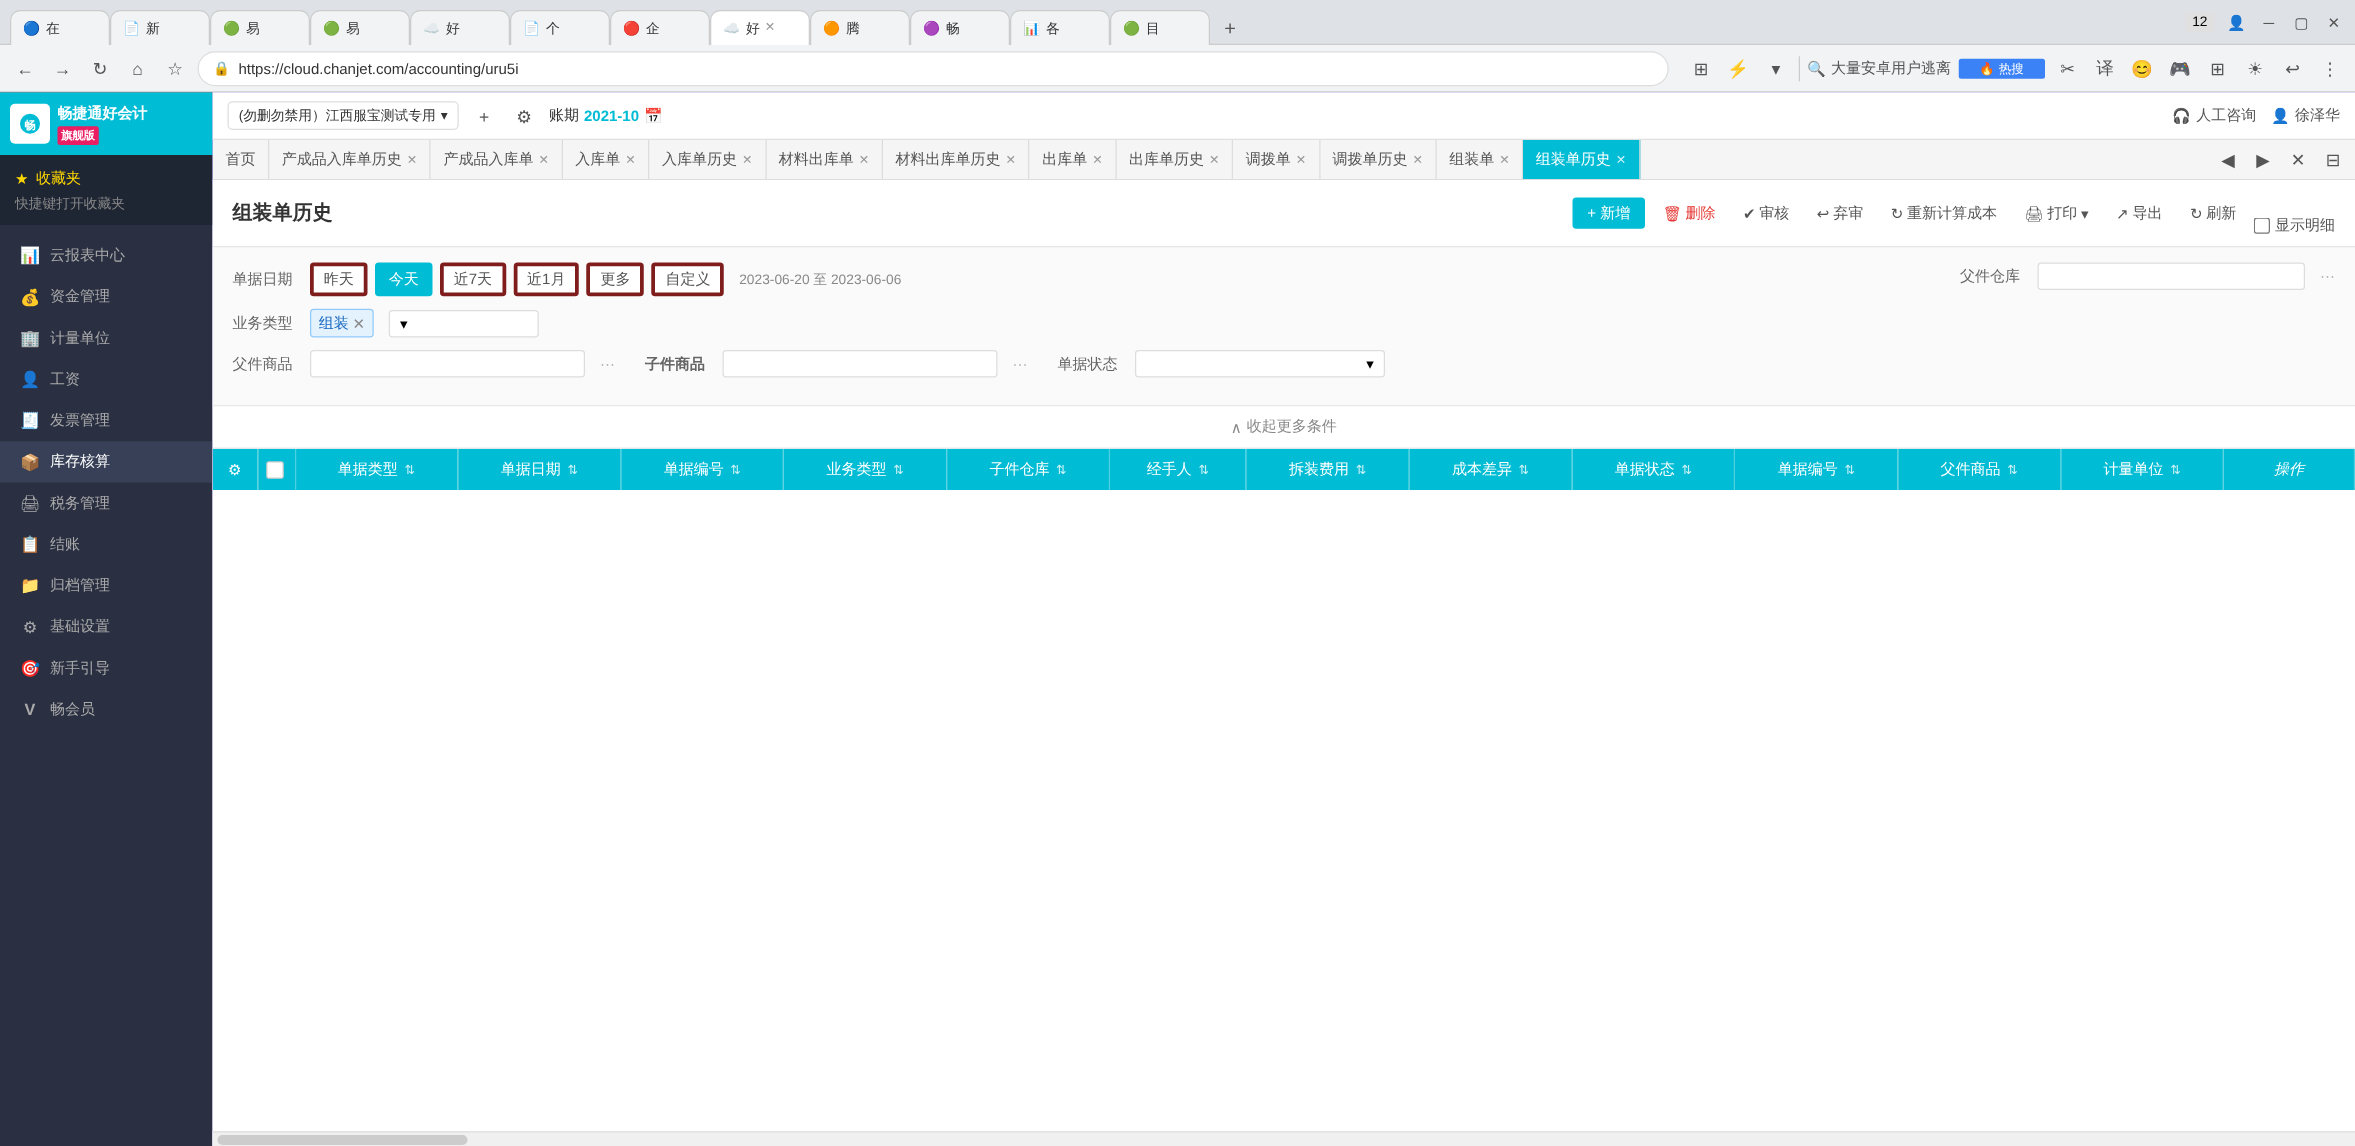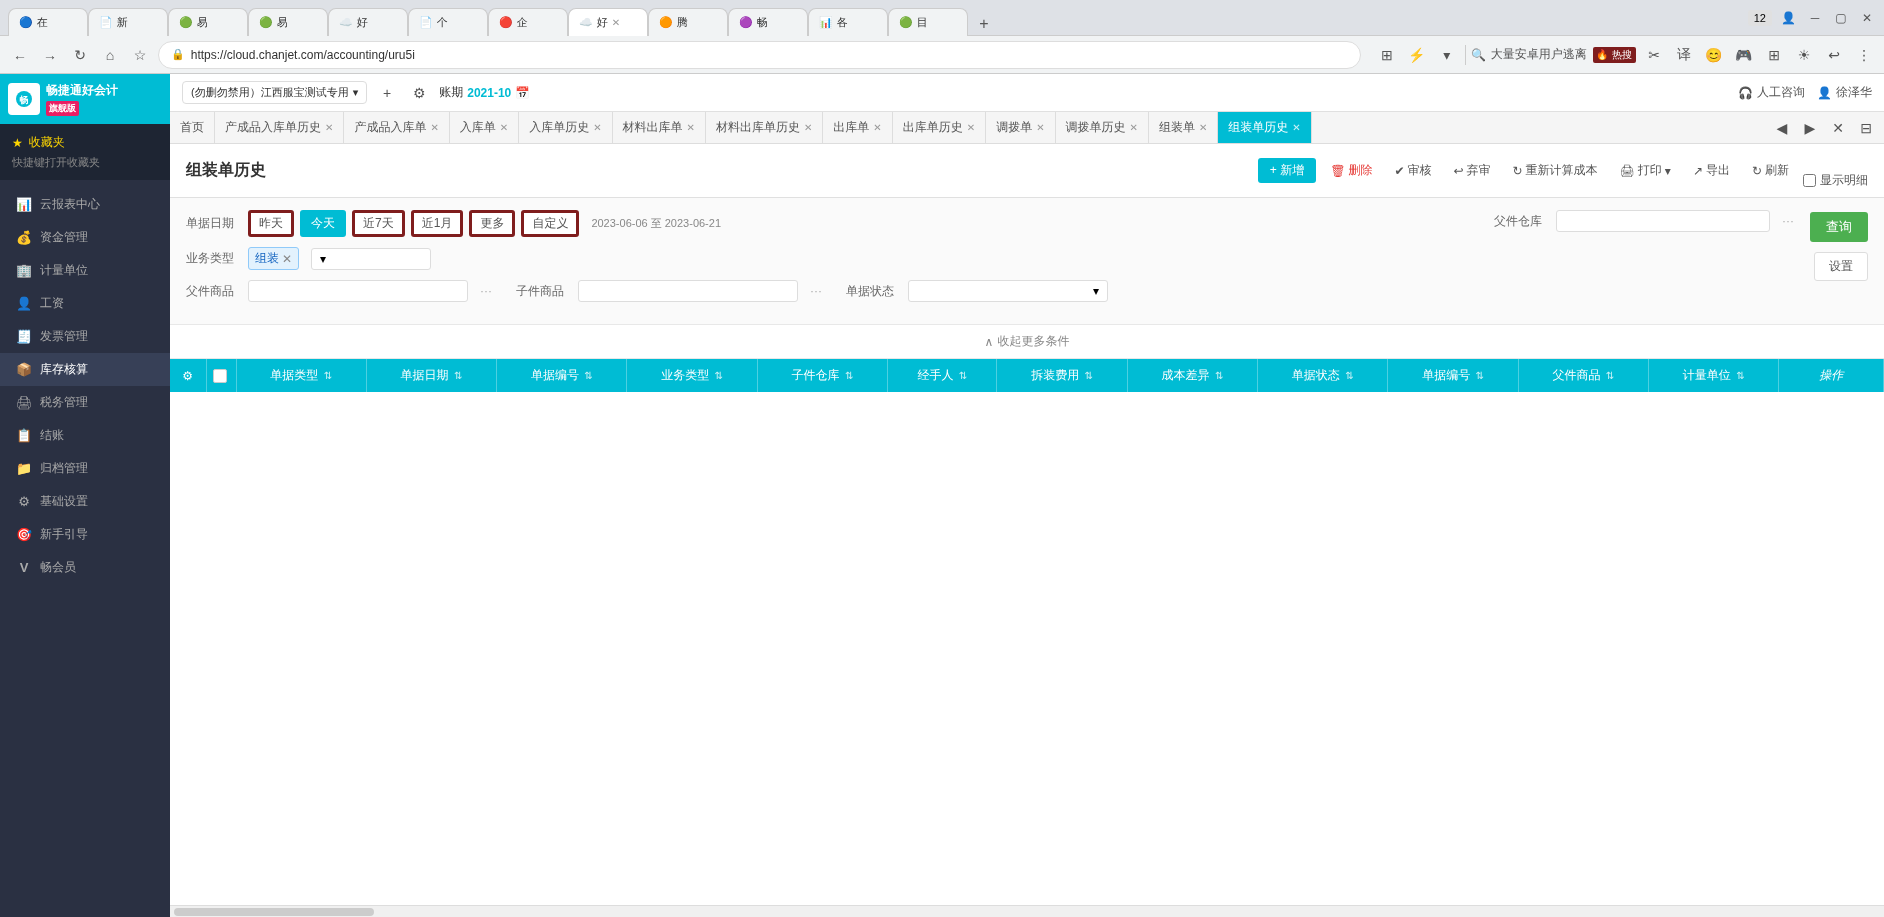--- a/index.html
+++ b/index.html
@@ -179,21 +179,21 @@
   </div>
   <div style="display:flex; align-items:center; gap:6px; margin-left:8px;">
     <div class="browser-btn">⊞</div>
     <div class="browser-btn">⚡</div>
     <div class="browser-btn">▾</div>
     <div style="width:1px; height:20px; background:#ccc;"></div>
     <div style="display:flex; align-items:center; gap:4px; font-size:12px; color:#555; cursor:pointer;">
       <span>🔍</span>
       <span>大量安卓用户逃离</span>
     </div>
-    <span style="background:#7f1d1d; color:white; font-size:10px; padding:1px 4px; border-radius:2px;">🔥 <span>热搜</span></span>
+    <span style="background:#3b82f6; color:white; font-size:10px; padding:1px 17px; border-radius:2px;">🔥 <span>热搜</span></span>
     <div class="browser-btn">✂</div>
     <div class="browser-btn">译</div>
     <div class="browser-btn">😊</div>
     <div class="browser-btn">🎮</div>
     <div class="browser-btn">⊞</div>
     <div class="browser-btn">☀</div>
     <div class="browser-btn">↩</div>
     <div class="browser-btn">⋮</div>
   </div>
 </div>
@@ -408,63 +408,59 @@
             <div class="filter-row">
               <span class="filter-label">单据日期</span>
               <div class="date-filter">
                 <button class="date-btn">昨天</button>
                 <button class="date-btn active">今天</button>
                 <button class="date-btn">近7天</button>
                 <button class="date-btn">近1月</button>
                 <button class="date-btn">更多</button>
                 <button class="date-btn">自定义</button>
               </div>
-              <span class="date-range">2023-06-06 至 2023-06-21</span>
+              <span class="date-range">2023-06-20 至 2023-06-06</span>
             </div>
 
             <div class="filter-row">
               <span class="filter-label">业务类型</span>
               <div class="filter-tag-container">
                 <div class="filter-tag">
                   <span>组装</span>
                   <span style="cursor:pointer; color:#888;">✕</span>
                 </div>
               </div>
               <div class="filter-select">
                 <span>▾</span>
               </div>
             </div>
 
             <div class="filter-row">
               <span class="filter-label">父件商品</span>
               <input class="filter-input" style="width: 220px;">
               <span class="more-dots">···</span>
-              <span class="filter-label" style="margin-left:12px;">子件商品</span>
+              <span class="filter-label" style="margin-left:12px;font-weight:bold;">子件商品</span>
               <input class="filter-input" style="width: 220px;">
               <span class="more-dots">···</span>
               <span class="filter-label" style="margin-left:12px;">单据状态</span>
               <div class="filter-select" style="width:200px;">
                 <span style="margin-left:auto;">▾</span>
               </div>
             </div>
 
           </div>
 
           <div style="min-width:300px;">
             <div class="filter-row">
               <span class="filter-label">父件仓库</span>
               <input class="filter-input" style="flex: 1 1 0%;">
               <span class="more-dots">···</span>
             </div>
           </div>
 
-          <div class="right-filter">
-            <button class="query-btn">查询</button>
-            <button class="settings-btn">设置</button>
-          </div>
         </div>
       </div>
 
       <div class="collapse-row">
         <div class="collapse-btn">
           <span>∧</span>
           <span>收起更多条件</span>
         </div>
       </div>
 

